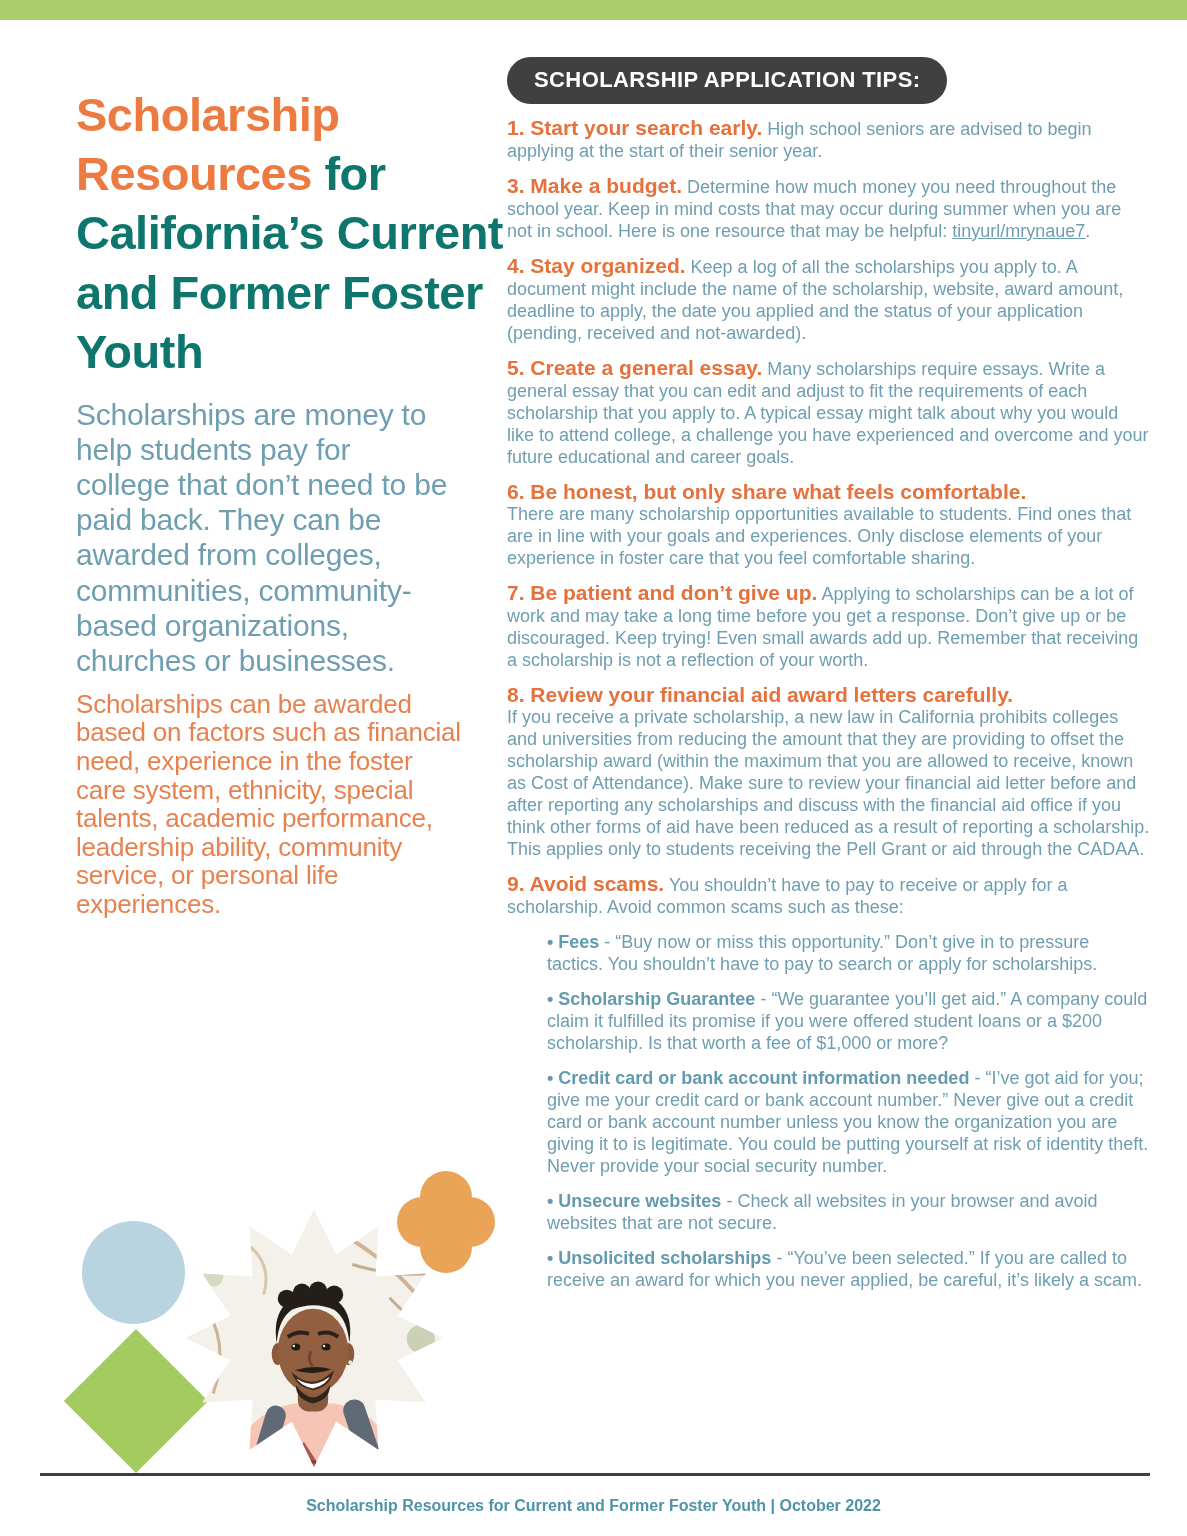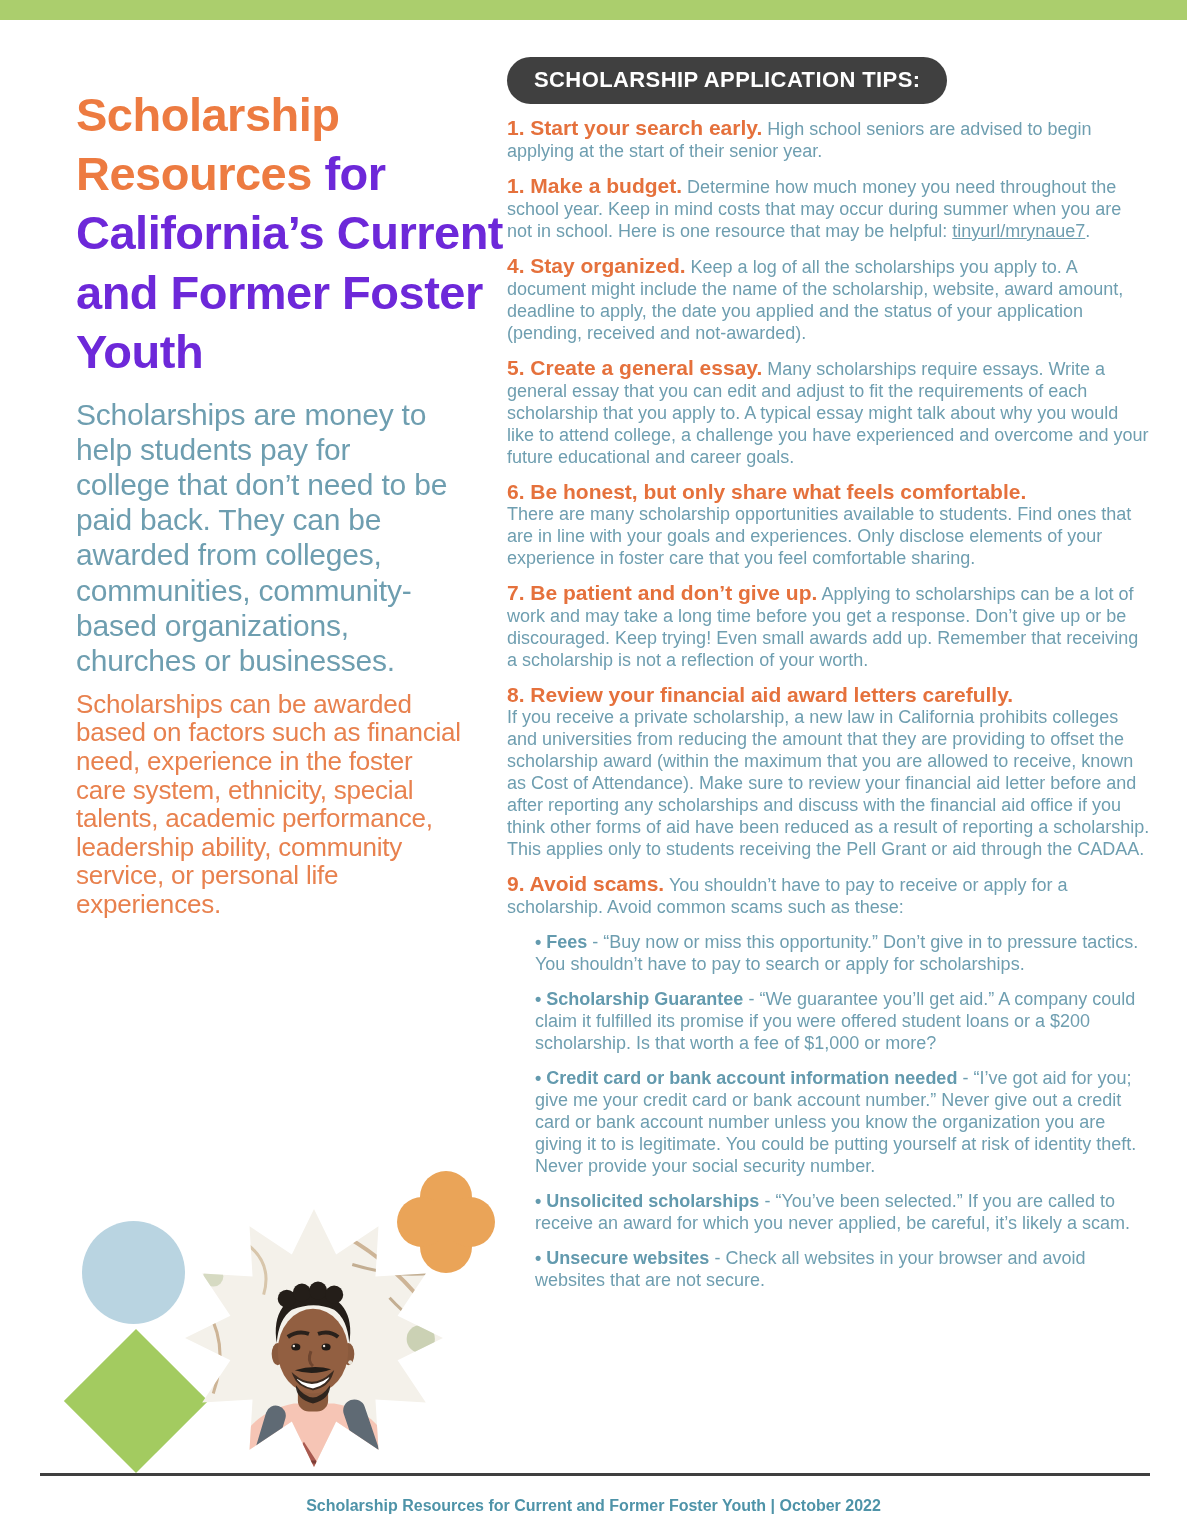--- a/index.html
+++ b/index.html
@@ -6,21 +6,21 @@
   body {
     width:1187px; height:1536px; position:relative; overflow:hidden;
     background:#ffffff; font-family:"Liberation Sans", sans-serif;
   }
   .topbar { position:absolute; top:0; left:0; width:1187px; height:20px; background:#abce6d; }
 
   
   .left-col { position:absolute; left:76px; top:85px; width:380px; }
   .title { margin:0 0 0 0; width:432px; font-weight:800; font-size:47px; line-height:1.26; letter-spacing:-0.5px; }
   .title .orange { color:#ed7b41; }
-  .title .dark   { color:#6d28d9; }
+  .title .dark   { color:#0f766e; }
   .para-blue {
     margin:16px 0 0 0; width:372px; color:#6e9eb0;
     font-size:30px; font-weight:400; line-height:1.17; letter-spacing:-0.2px;
   }
   .para-orange {
     margin:12px 0 0 0; width:392px; color:#e8814e;
     font-size:26px; font-weight:500; line-height:1.1; letter-spacing:-0.2px;
   }
 
   
@@ -28,21 +28,21 @@
   .pill {
     display:inline-block; background:#404040; color:#ffffff;
     font-size:22px; font-weight:800; letter-spacing:0.4px;
     padding:10px 27px 11px 27px; border-radius:30px;
   }
   .tips { margin-top:9px; }
   .tip { margin-top:13px; font-size:18px; line-height:22px; color:#6e9eb0; }
   .tip-head { color:#e5713c; font-weight:800; font-size:21px; }
   .tip-head.block { display:block; }
   .tip-link { color:inherit; text-decoration:underline; }
-  .scams { margin-left:28px; margin-top:2px; }
+  .scams { margin-left:40px; margin-top:2px; }
   .scam { margin-top:13px; font-size:18px; line-height:22px; color:#6e9eb0; }
   .scam-bullet, .scam-label { font-weight:700; color:#639aae; }
 
   
   .shape { position:absolute; }
   .circle-shape { left:82px; top:1221px; width:103px; height:103px; border-radius:50%; background:#b9d4e1; }
   .diamond-shape { left:85px; top:1350px; width:102px; height:102px; background:#a3cb60; transform:rotate(45deg); }
 
   
   .footer-rule { position:absolute; left:40px; top:1473px; width:1110px; height:3px; background:#3f3f3f; }
@@ -67,21 +67,21 @@
   <div class="right-col">
     <div class="pill">SCHOLARSHIP APPLICATION TIPS:</div>
     <div class="tips">
   <div class="tip">
     <span class="tip-head">1. Start your search early.</span>
     <span class="tip-body">High school seniors are advised to begin applying at the start of their senior year.</span>
   </div>
 
 
   <div class="tip">
-    <span class="tip-head">1. Make a budget.</span>
+    <span class="tip-head">3. Make a budget.</span>
     <span class="tip-body">Determine how much money you need throughout the school year. Keep in mind costs that may occur during summer when you are not in school. Here is one resource that may be helpful: </span><a class="tip-link" href="#">tinyurl/mrynaue7</a><span class="tip-body">.</span>
   </div>
 
   <div class="tip">
     <span class="tip-head">4. Stay organized.</span>
     <span class="tip-body">Keep a log of all the scholarships you apply to. A document might include the name of the scholarship, website, award amount, deadline to apply, the date you applied and the status of your application (pending, received and not-awarded).</span>
   </div>
 
   <div class="tip">
     <span class="tip-head">5. Create a general essay.</span>
@@ -118,27 +118,27 @@
     <span class="scam-bullet">• </span><b class="scam-label">Scholarship Guarantee</b>
     <span>- “We guarantee you’ll get aid.” A company could claim it fulfilled its promise if you were offered student loans or a $200 scholarship. Is that worth a fee of $1,000 or more?</span>
   </div>
 
   <div class="scam">
     <span class="scam-bullet">• </span><b class="scam-label">Credit card or bank account information needed</b>
     <span>- “I’ve got aid for you; give me your credit card or bank account number.” Never give out a credit card or bank account number unless you know the organization you are giving it to is legitimate. You could be putting yourself at risk of identity theft. Never provide your social security number.</span>
   </div>
 
   <div class="scam">
+    <span class="scam-bullet">• </span><b class="scam-label">Unsecure websites</b>
+    <span>- Check all websites in your browser and avoid websites that are not secure.</span>
+  </div>
+
+  <div class="scam">
     <span class="scam-bullet">• </span><b class="scam-label">Unsolicited scholarships</b>
     <span>- “You’ve been selected.” If you are called to receive an award for which you never applied, be careful, it’s likely a scam.</span>
-  </div>
-
-  <div class="scam">
-    <span class="scam-bullet">• </span><b class="scam-label">Unsecure websites</b>
-    <span>- Check all websites in your browser and avoid websites that are not secure.</span>
   </div>
 </div>
   </div>
 
   <div class="shape circle-shape"></div>
   <div class="shape diamond-shape"></div>
 
   <svg class="shape" style="left:396px; top:1170px;" width="100" height="104" viewBox="0 0 100 104">
     <g fill="#eaa458">
       <circle cx="50" cy="27" r="26"></circle>

